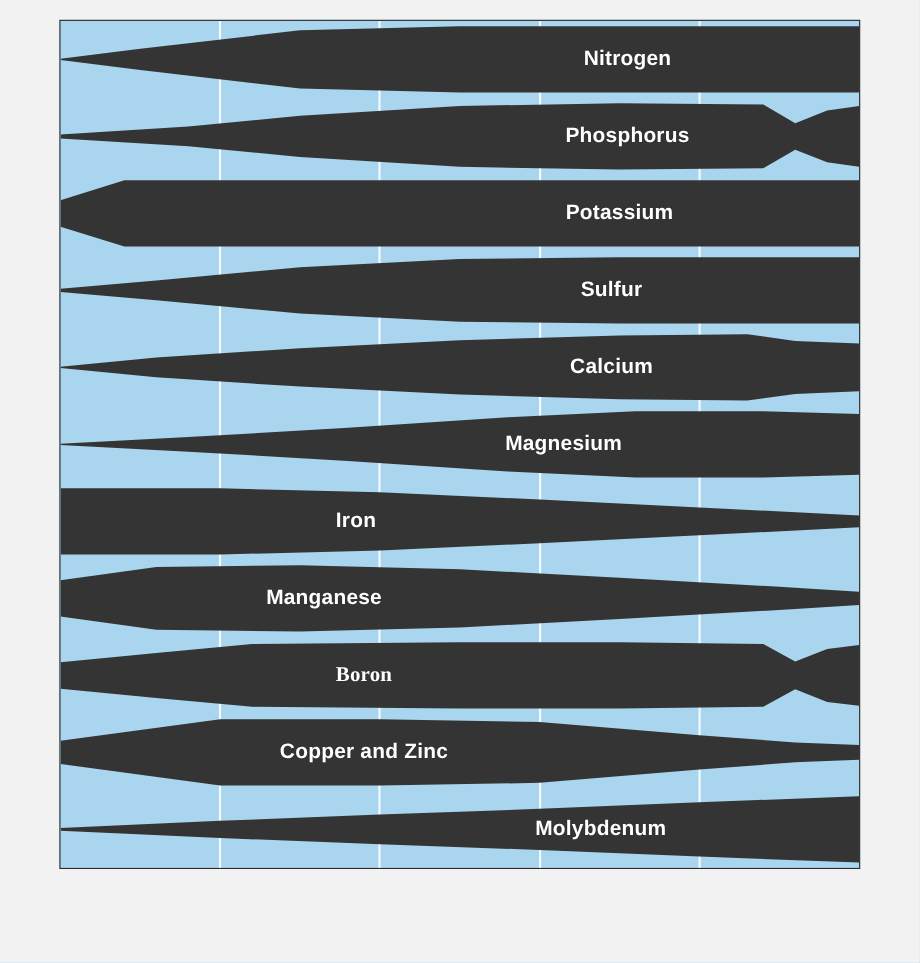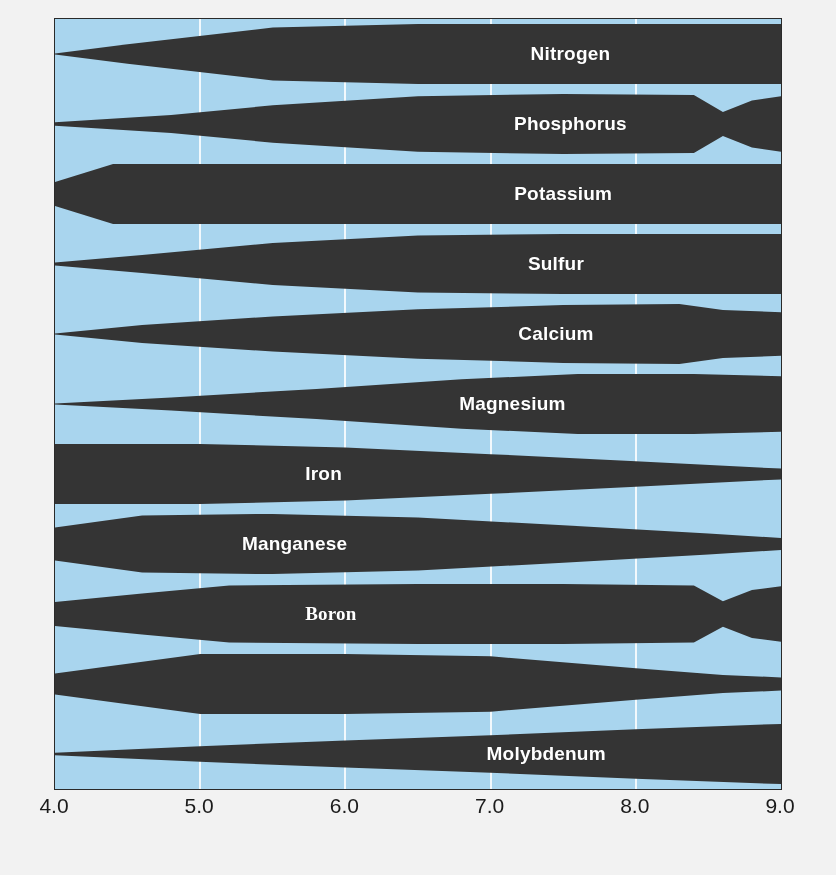--- a/index.html
+++ b/index.html
@@ -154,31 +154,24 @@
           <svg viewBox="0 0 726 70" preserveAspectRatio="none">
             <path d="M 0.00 22.96 L 87.12 14.53 L 174.24 6.41 L 363.00 4.90 L 508.20 4.90 L 638.88 6.41 L 667.92 22.36 L 696.96 10.92 L 726.00 7.31 L 726.00 62.69 L 696.96 59.08 L 667.92 47.64 L 638.88 63.59 L 508.20 65.10 L 363.00 65.10 L 174.24 63.59 L 87.12 55.47 L 0.00 47.04 Z" fill="#343434"></path>
           </svg>
         </div>
         <div class="band-label" style="left: 275.88px; top: 595px; font-family: Liberation Serif, serif;">Boron</div>
         <div class="band" style="top: 630px; height: 70px;">
           <svg viewBox="0 0 726 70" preserveAspectRatio="none">
             <path d="M 0.00 24.47 L 145.20 4.90 L 290.40 4.90 L 435.60 7.31 L 580.80 19.35 L 667.92 25.97 L 726.00 28.38 L 726.00 41.62 L 667.92 44.03 L 580.80 50.65 L 435.60 62.69 L 290.40 65.10 L 145.20 65.10 L 0.00 45.53 Z" fill="#343434"></path>
           </svg>
         </div>
+        <div class="band-label" style="left: 275.88px; top: 665px;">Copper and Zinc</div>
         <div class="band" style="top: 700px; height: 70px;">
           <svg viewBox="0 0 726 70" preserveAspectRatio="none">
             <path d="M 0.00 33.80 L 145.20 27.17 L 290.40 21.45 L 435.60 16.34 L 580.80 10.32 L 726.00 4.90 L 726.00 65.10 L 580.80 59.68 L 435.60 53.66 L 290.40 48.55 L 145.20 42.83 L 0.00 36.20 Z" fill="#343434"></path>
           </svg>
         </div>
         <div class="band-label" style="left: 479.16px; top: 735px; margin-left: 12px;">Molybdenum</div>
       </div>
   </div>
 
-  <div id="xaxis">
-      <div class="tick" style="left: 0px;">4.0</div>
-      <div class="tick" style="left: 145.2px;">5.0</div>
-      <div class="tick" style="left: 290.4px;">6.0</div>
-      <div class="tick" style="left: 435.6px;">7.0</div>
-      <div class="tick" style="left: 580.8px;">8.0</div>
-      <div class="tick" style="left: 726px;">9.0</div>
-    </div>
 
 </div>
 
 </body></html>

